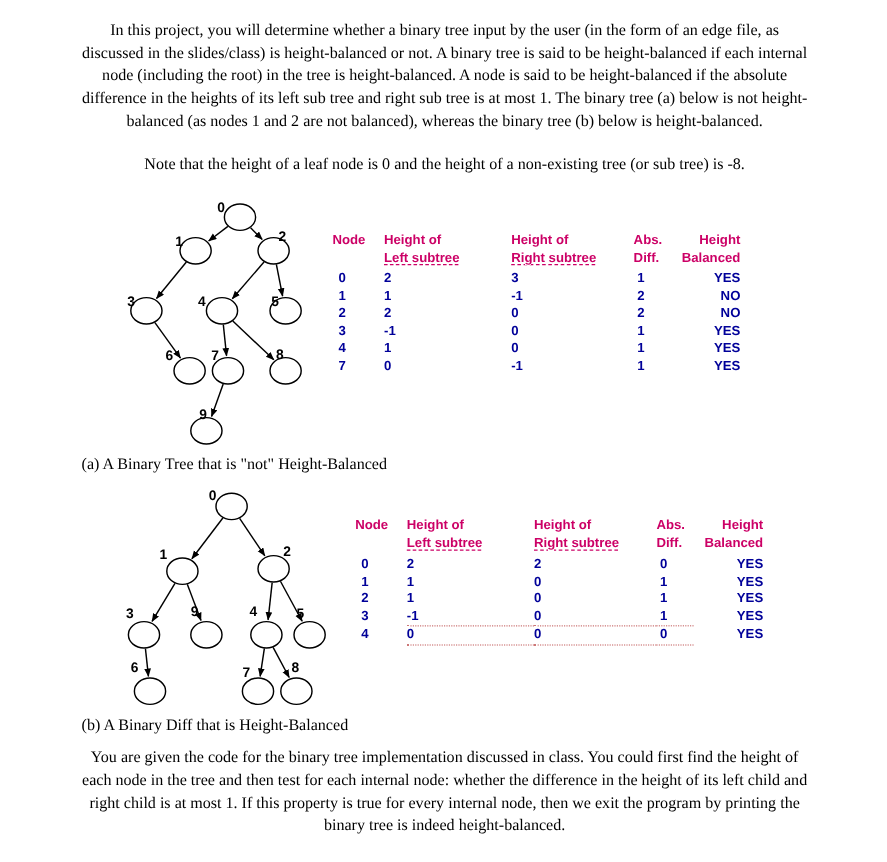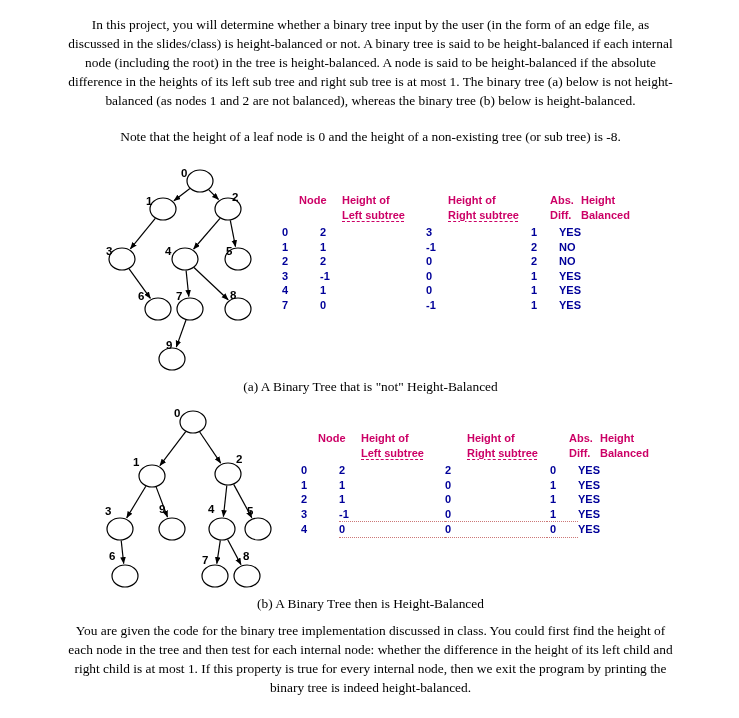--- a/index.html
+++ b/index.html
@@ -15,28 +15,28 @@
   .fig-row { display:flex; align-items:flex-start; }
   .tree-svg { flex:0 0 auto; display:block; margin-left:27px; }
   .btable {
     display:grid;
     grid-template-columns:43px 106px 102px 31px 58px;
     font-family:"Liberation Sans", sans-serif;
     font-size:11px; font-weight:bold; line-height:14.5px;
   }
   #table-a { margin-left:10px; margin-top:30px; }
   #table-b { margin-left:16px; margin-top:27px; }
-  .th { color:var(--hdr-color); padding-bottom:3px;margin-left:22px; }
+  .th { color:var(--hdr-color); padding-bottom:3px; }
   .td { color:var(--val-color); }
   .td.c0 { padding-left:5px; }
   .td.c3 { padding-left:3px; }
-  .c4 { text-align:left; }
+  .c4 { text-align:right; }
   .dotted-u { text-decoration:underline; text-decoration-style:dashed; text-underline-offset:2px; }
   .dotline { border-bottom:1px dotted var(--dot-color); }
-  .fig-caption { text-align:center; margin-top:5px; margin-bottom:9px; }
+  .fig-caption { margin-top:5px; margin-bottom:9px; }
   .node-label { font-family:"Liberation Sans", sans-serif; font-size:11.5px; font-weight:bold; fill:#000000; }
 </style>
 </head>
 <body>
 
 <div class="page">
 
   <p class="para">In this project, you will determine whether a binary tree input by the user (in the form of an edge file, as discussed in the slides/class) is height-balanced or not. A binary tree is said to be height-balanced if each internal node (including the root) in the tree is height-balanced. A node is said to be height-balanced if the absolute difference in the heights of its left sub tree and right sub tree is at most 1. The binary tree (a) below is not height-balanced (as nodes 1 and 2 are not balanced), whereas the binary tree (b) below is height-balanced.</p>
 
   <p class="para">Note that the height of a leaf node is 0 and the height of a non-existing tree (or sub tree) is -8.</p>
@@ -184,18 +184,18 @@
           <div class="td c2 dotline">0</div>
           <div class="td c3 dotline">1</div>
           <div class="td c4">YES</div>
           <div class="td c0">4</div>
           <div class="td c1 dotline">0</div>
           <div class="td c2 dotline">0</div>
           <div class="td c3 dotline">0</div>
           <div class="td c4">YES</div>
         </div>
     </div>
-    <figcaption class="fig-caption">(b) A Binary Tree then is Height-Balanced</figcaption>
+    <figcaption class="fig-caption">(b) A Binary Diff that is Height-Balanced</figcaption>
   </figure>
 
   <p class="para">You are given the code for the binary tree implementation discussed in class. You could first find the height of each node in the tree and then test for each internal node: whether the difference in the height of its left child and right child is at most 1. If this property is true for every internal node, then we exit the program by printing the binary tree is indeed height-balanced.</p>
 
 </div>
 
 </body></html>

